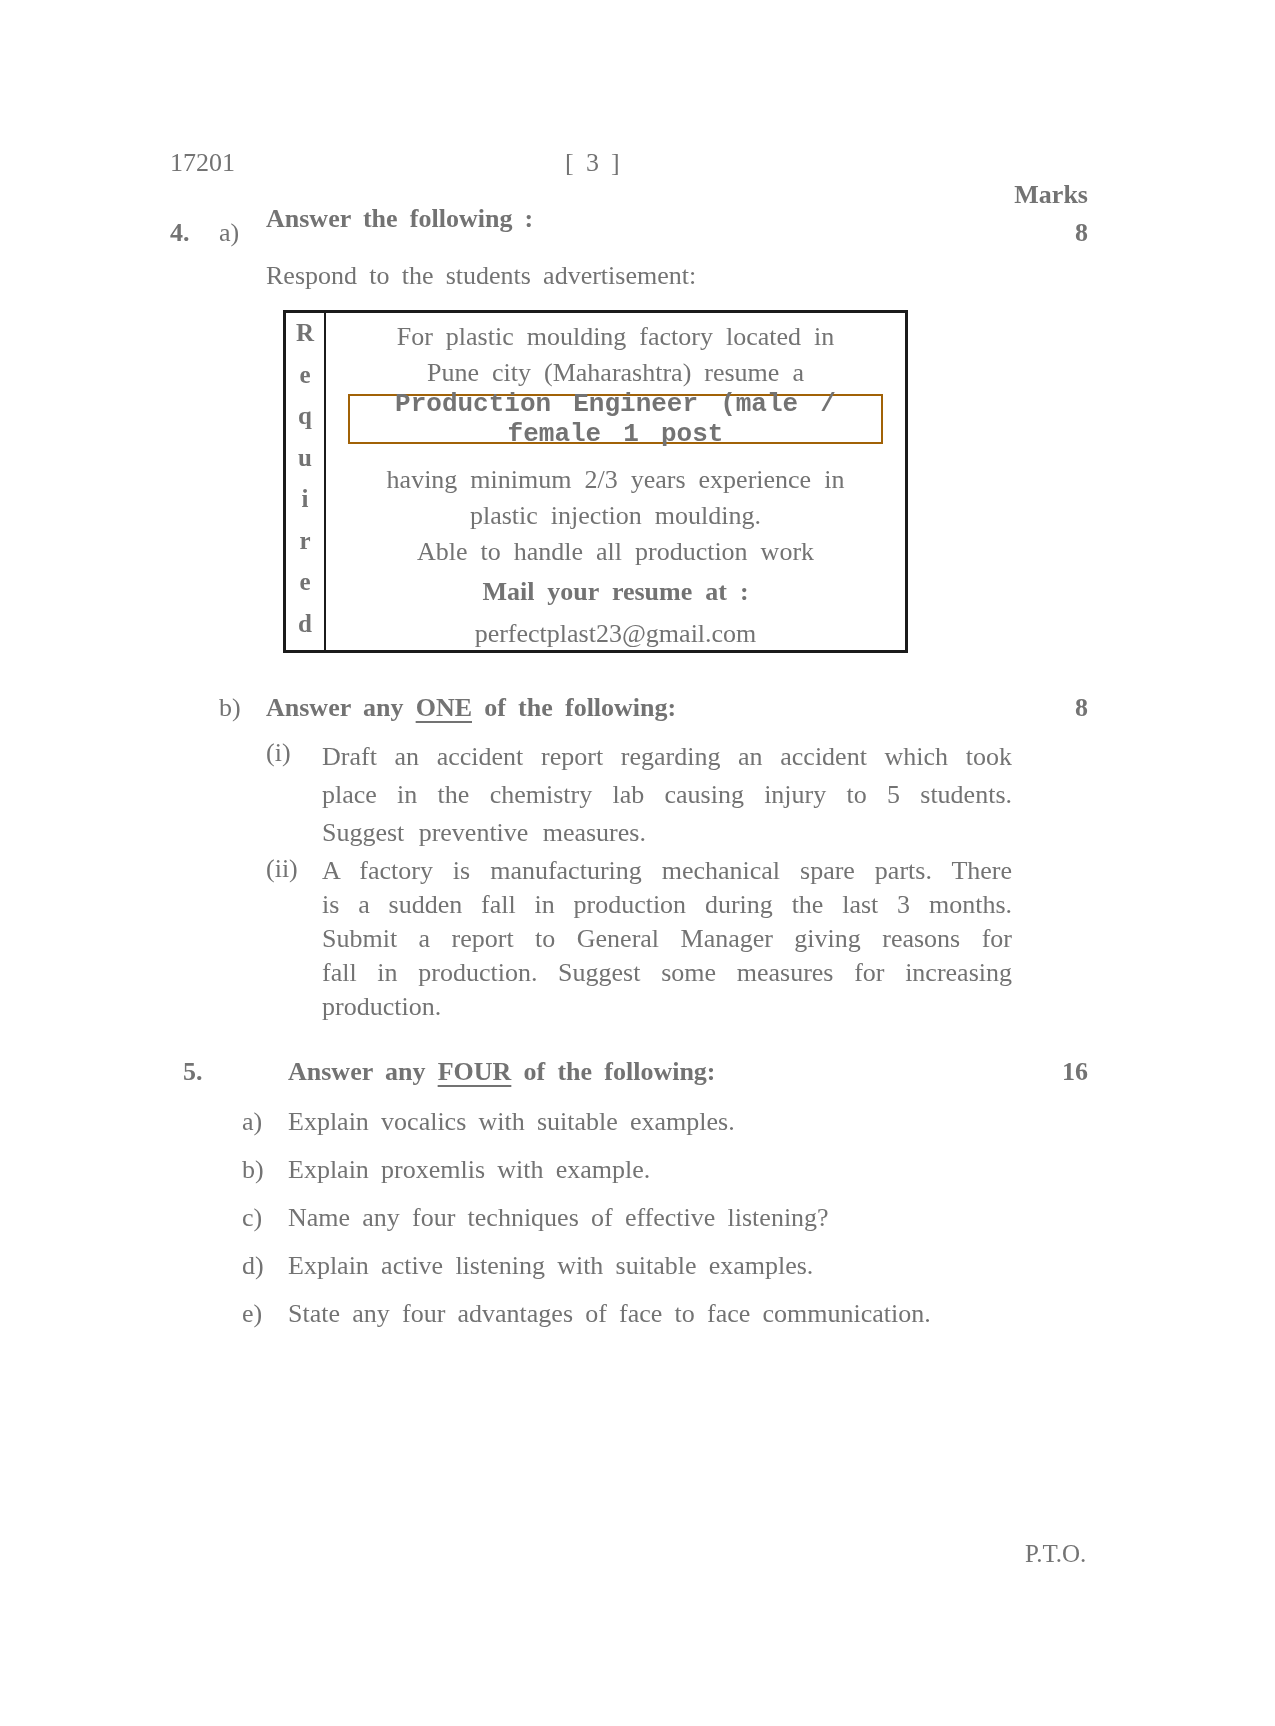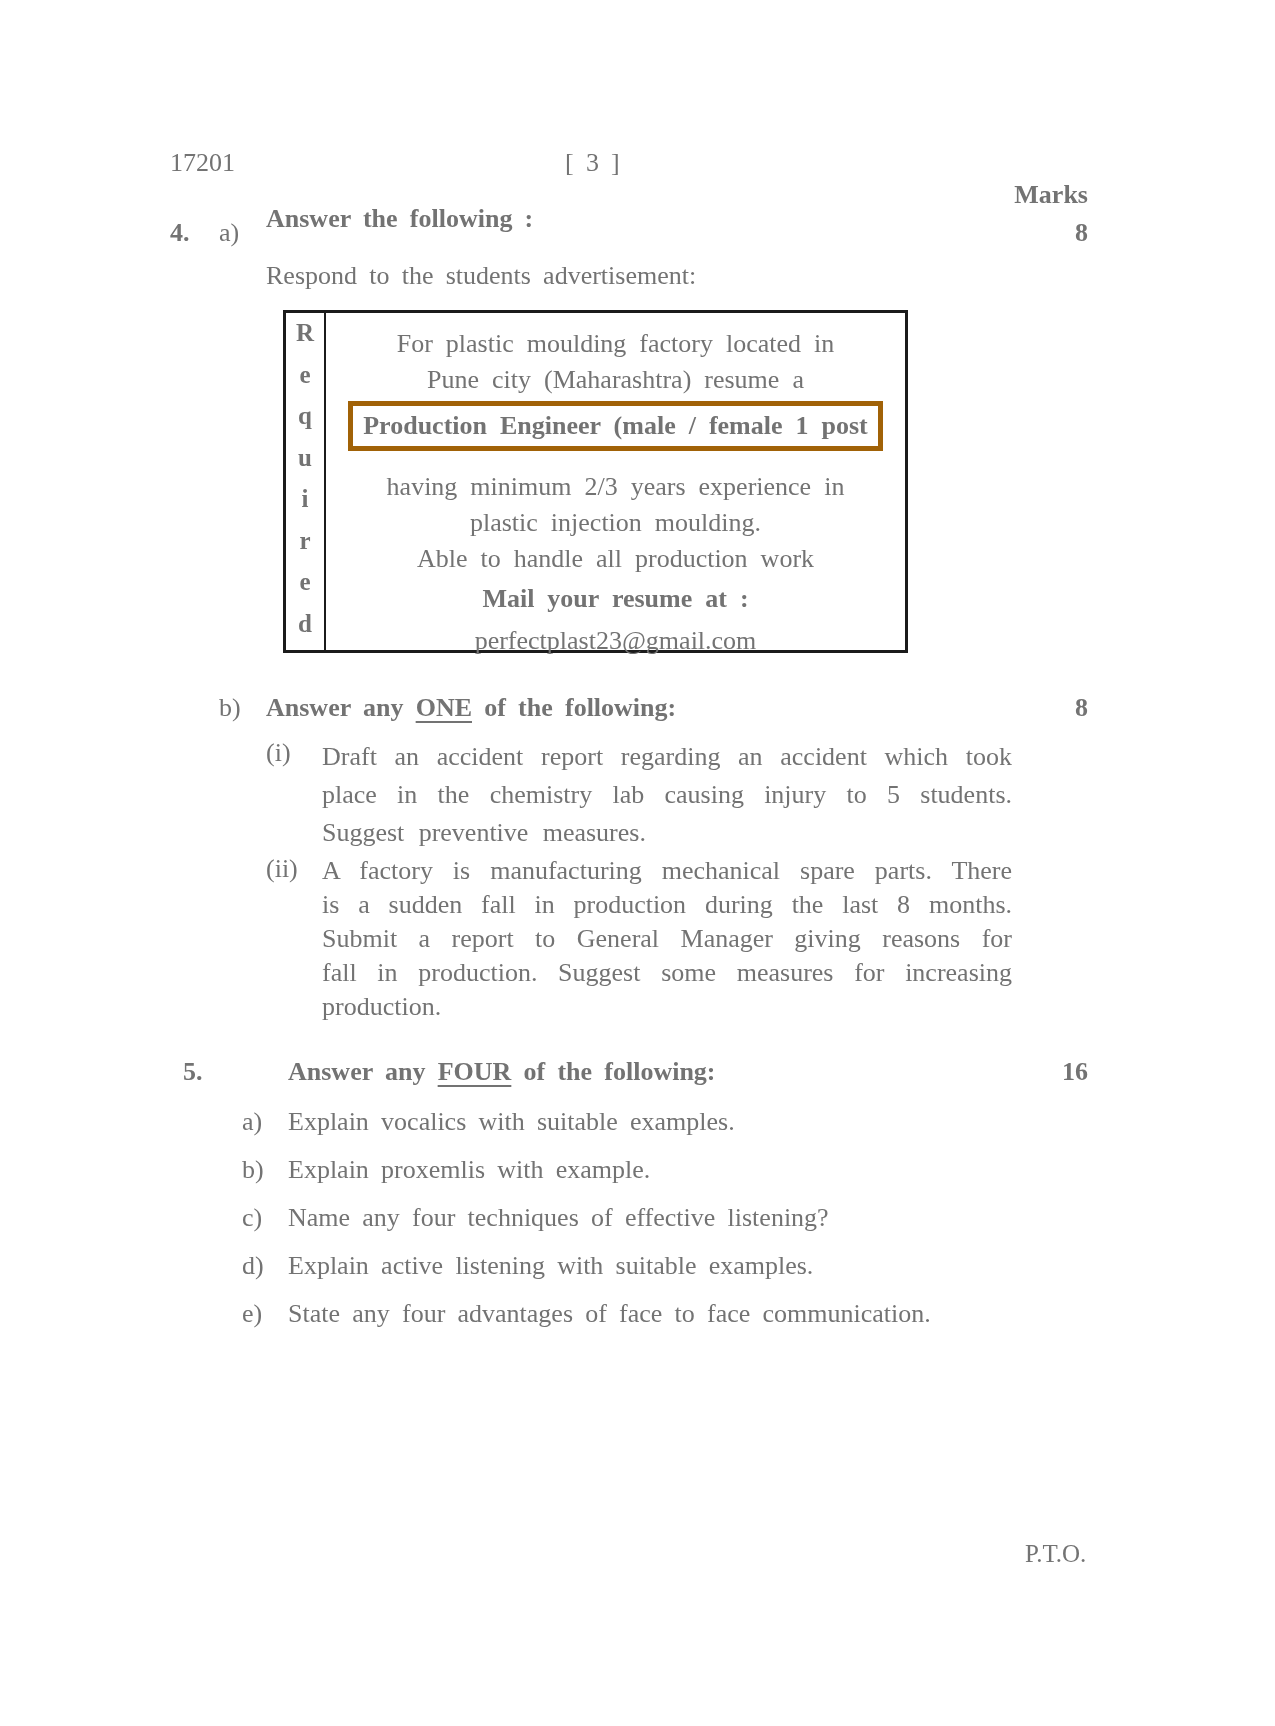--- a/index.html
+++ b/index.html
@@ -50,31 +50,32 @@
     border-right:2px solid #1b1b1b;
     display:flex; flex-direction:column;
     justify-content:space-between;
     align-items:center;
     padding:6px 0 12px 0;
     font-weight:bold;
     font-size:25px;
   }
   .ad-content {
     flex:1;
-    padding-top:13px;
+    padding-top:6px;
     text-align:center;
   }
   .ad-line { line-height:36px; word-spacing:0.25em; }
   .ad-title-box {
     margin:3px 22px 0 22px;
     height:50px;
-    border:5px solid #a16207;
+    border:2px solid #a16207;
     display:flex; align-items:center; justify-content:center;
     font-weight:bold;
     word-spacing:0.25em;
+    font-family:Liberation Mono, monospace;
   }
   .gap-top-18 { margin-top:18px; }
   .gap-top-4  { margin-top:4px; }
   .gap-top-6  { margin-top:6px; }
 
   .item-label { position:absolute; left:266px; word-spacing:0.2em; }
   .item-par  { position:absolute; left:322px; width:690px; }
 </style>
 </head>
 <body>
@@ -126,21 +127,21 @@
   <span class="item-label" style="top:738px;">(i)</span>
   <div class="item-par par" style="top:738px;">
     <div class="jline">Draft an accident report regarding an accident which took</div>
     <div class="jline">place in the chemistry lab causing injury to 5 students.</div>
     <div class="lastline">Suggest preventive measures.</div>
   </div>
 
   <span class="item-label" style="top:854px;">(ii)</span>
   <div class="item-par par tight" style="top:854px;">
     <div class="jline">A factory is manufacturing mechanical spare parts. There</div>
-    <div class="jline">is a sudden fall in production during the last 8 months.</div>
+    <div class="jline">is a sudden fall in production during the last 3 months.</div>
     <div class="jline">Submit a report to General Manager giving reasons for</div>
     <div class="jline">fall in production. Suggest some measures for increasing</div>
     <div class="lastline">production.</div>
   </div>
 
   <span class="abs bold" style="left:183px; top:1057px;">5.</span>
   <span class="abs bold ws" style="left:288px; top:1057px;">
     <span>Answer any </span><span class="underline-word">FOUR</span><span> of the following:</span>
   </span>
   <span class="abs marks-col" style="top:1057px;">16</span>

